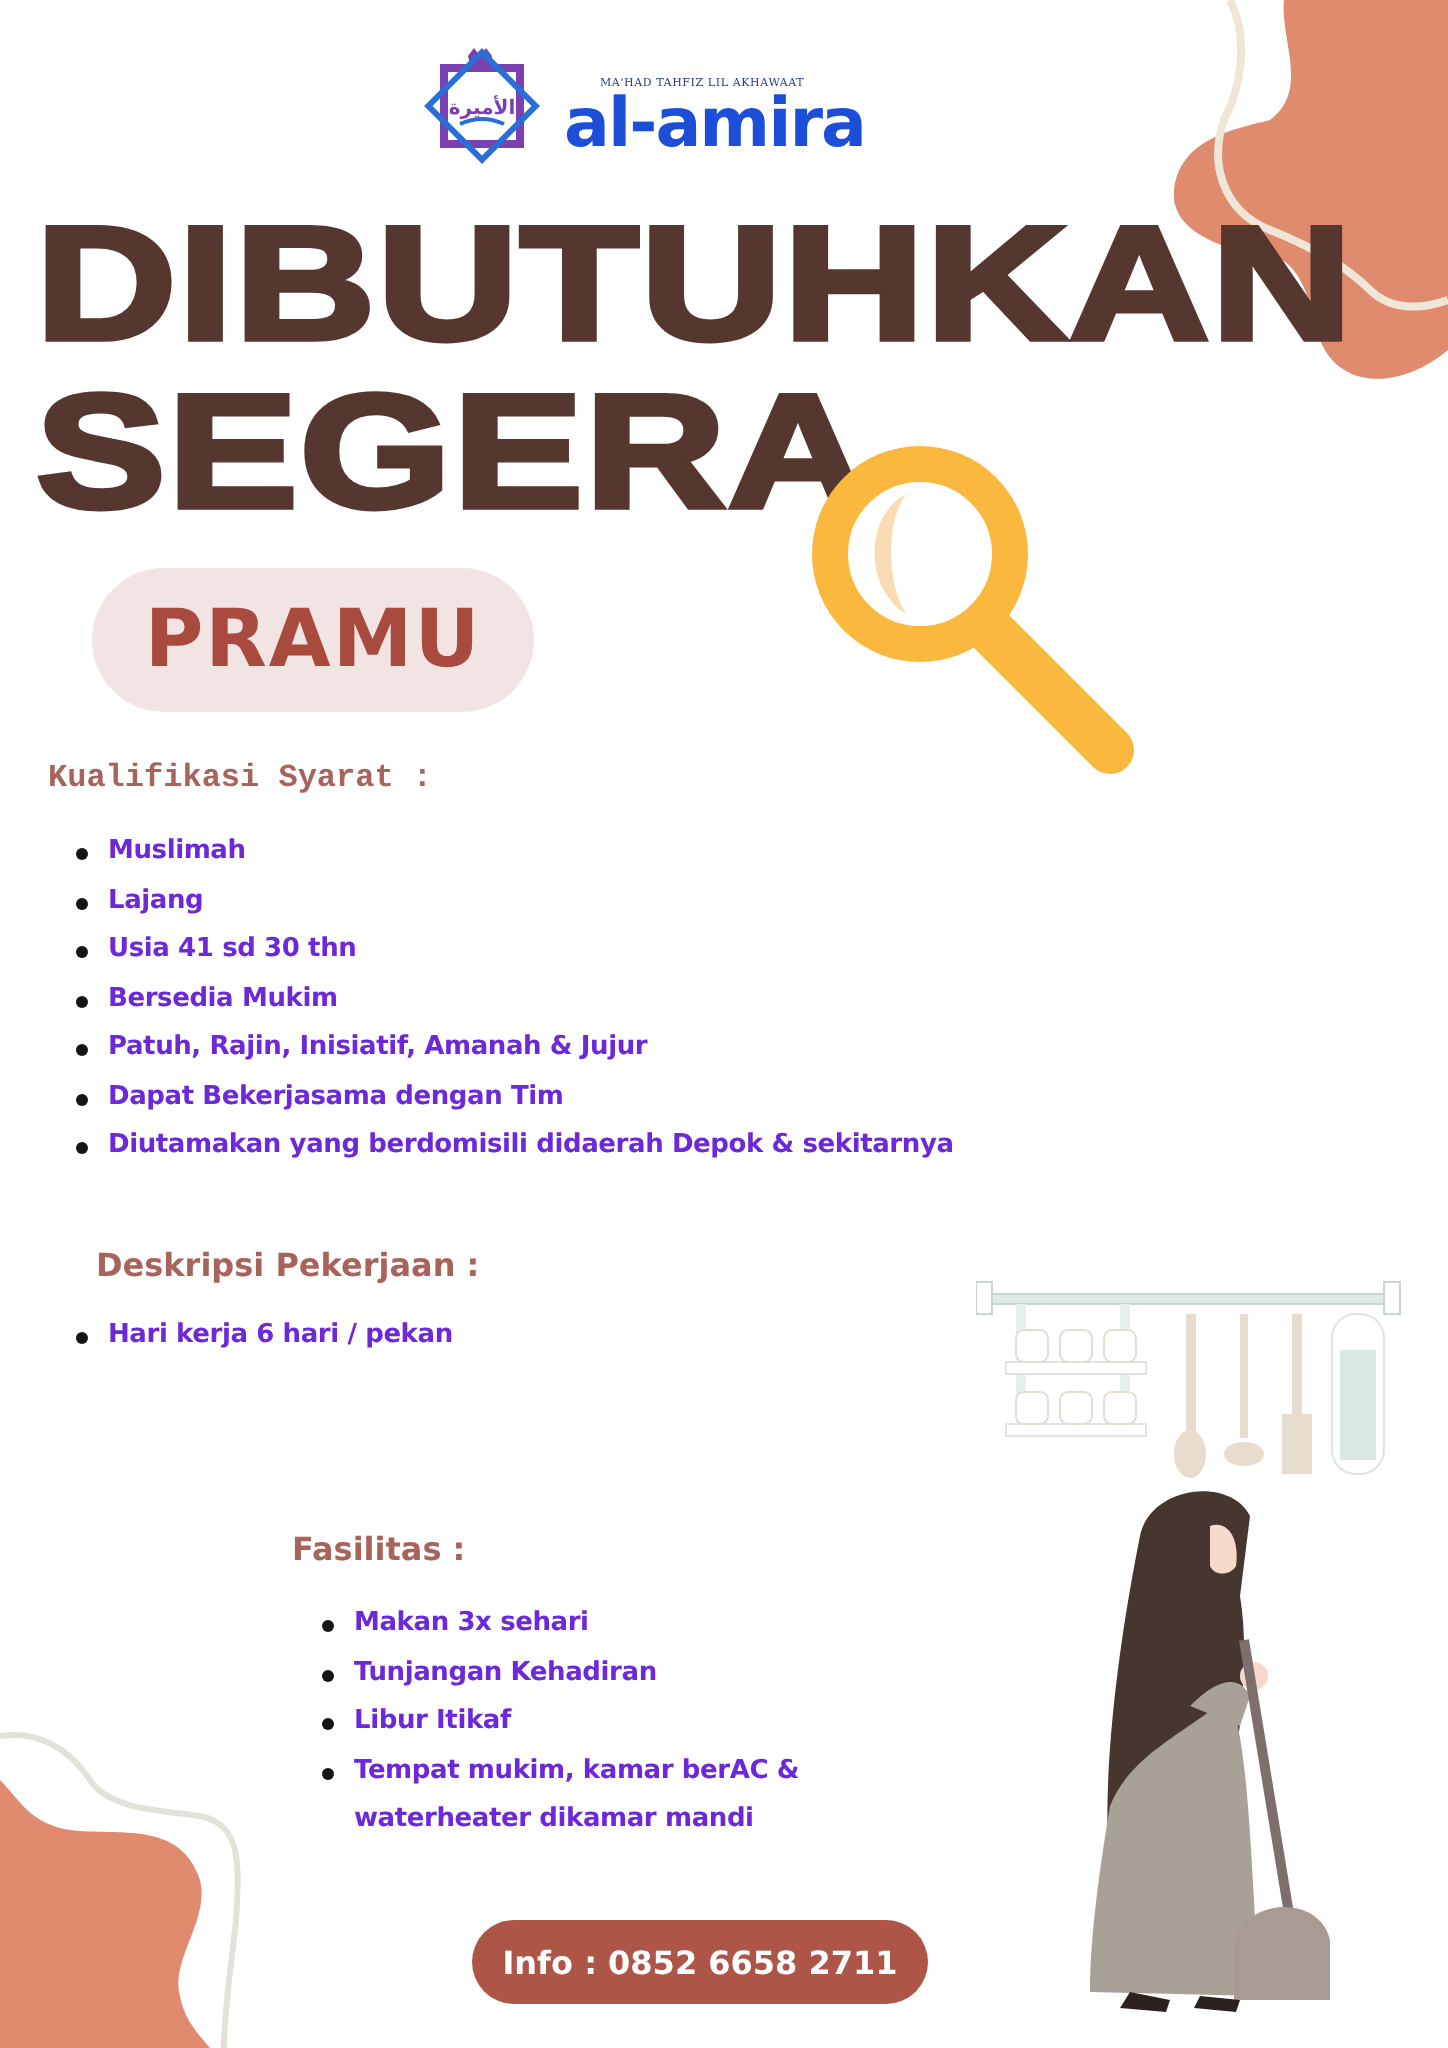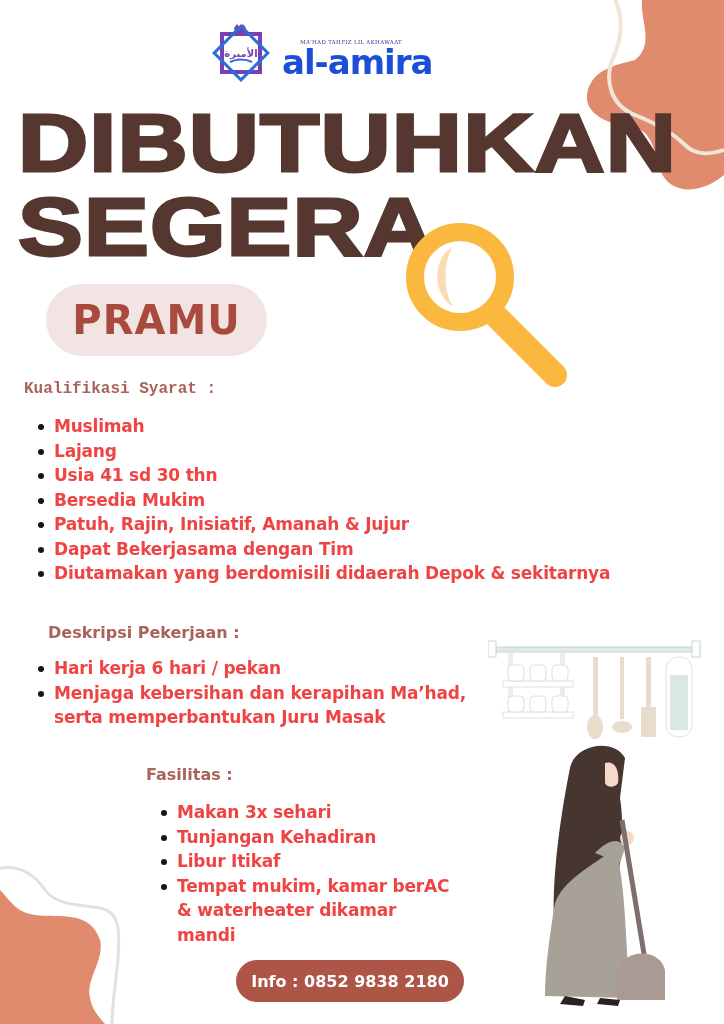--- a/index.html
+++ b/index.html
@@ -28,21 +28,21 @@
   .pill {
     left: 46px; top: 284px; width: 221px; height: 72px; border-radius: 36px;
     background: #f2e4e3; display: flex; align-items: center; justify-content: center;
   }
   .pill span { font-family: "DejaVu Sans", sans-serif; font-weight: bold; font-size: 40px; color: #a84a3d; letter-spacing: 1px; }
 
   .section-head { font-family: "DejaVu Sans", sans-serif; font-weight: bold; font-size: 16px; color: #a8635a; }
   ul.bullets { list-style: none; margin: 0; padding: 0; }
   ul.bullets li {
     position: relative; padding-left: 18px;
-    font-family: "DejaVu Sans", sans-serif; font-weight: bold; font-size: 17px; color: #ef4444;
+    font-family: "DejaVu Sans", sans-serif; font-weight: bold; font-size: 13px; color: #6d28d9;
     line-height: 24.5px;
     letter-spacing: -0.2px;
   }
   ul.bullets li::before {
     content: ""; position: absolute; left: 2px; top: 10px; width: 6px; height: 6px; border-radius: 50%; background: #151515;
   }
 
   .info-btn {
     left: 236px; top: 960px; width: 228px; height: 42px; border-radius: 21px;
     background: #ad5647; color: #fff; display: flex; align-items: center; justify-content: center;
@@ -120,21 +120,20 @@
   <ellipse cx="134" cy="92" rx="10" ry="6" fill="#e8dccd"></ellipse>
   <rect x="158" y="22" width="5" height="50" fill="#e8dccd"></rect>
   <rect x="153" y="72" width="15" height="30" fill="#e8dccd"></rect>
   <rect x="178" y="22" width="26" height="80" rx="12" fill="#fff" stroke="#dfe4e2"></rect>
   <rect x="182" y="40" width="18" height="55" fill="#d9e8e4"></rect>
 </svg>
 
 <div class="abs section-head" style="left:24px;top:623px;margin-left:24px;">Deskripsi Pekerjaan :</div>
 <ul class="abs bullets" style="left:36px;top:656px;width:480px;">
   <li>Hari kerja 6 hari / pekan</li>
-  <li>Menjaga kebersihan dan kerapihan Ma’had, serta memperbantukan Juru Masak</li>
 </ul>
 
 <svg class="abs" style="left:525px;top:738px;" width="160" height="270" viewBox="0 0 160 270">
   <path d="M45 30 C 50 5, 90 0, 100 20 L 95 60 C 100 90, 95 130, 90 160 L 30 200 C 25 150, 35 80, 45 30 Z" fill="#46362f"></path>
   <path d="M80 25 C 88 22, 95 30, 93 45 C 90 50, 82 50, 80 45 Z" fill="#f7d9cb"></path>
   <path d="M30 165 C 40 140, 65 130, 90 110 C 100 140, 100 190, 105 260 L 20 258 C 20 230, 25 195, 30 165 Z" fill="#a8a197"></path>
   <path d="M70 115 C 85 100, 95 100, 100 110 L 95 125 Z" fill="#a8a197"></path>
   <circle cx="102" cy="100" r="7" fill="#f7d9cb"></circle>
   <line x1="97" y1="82" x2="120" y2="222" stroke="#7d706c" stroke-width="5"></line>
   <path d="M92 232 C 100 210, 135 210, 140 232 L 140 262 L 92 262 Z" fill="#a99a94"></path>
@@ -142,13 +141,13 @@
 </svg>
 
 <div class="abs section-head" style="left:146px;top:765px;">Fasilitas :</div>
 <ul class="abs bullets" style="left:159px;top:800px;width:300px;">
   <li>Makan 3x sehari</li>
   <li>Tunjangan Kehadiran</li>
   <li>Libur Itikaf</li>
   <li>Tempat mukim, kamar berAC &amp; waterheater dikamar mandi</li>
 </ul>
 
-<button class="abs info-btn">Info : 0852 9838 2180</button>
+<button class="abs info-btn">Info : 0852 6658 2711</button>
 
 </body></html>

